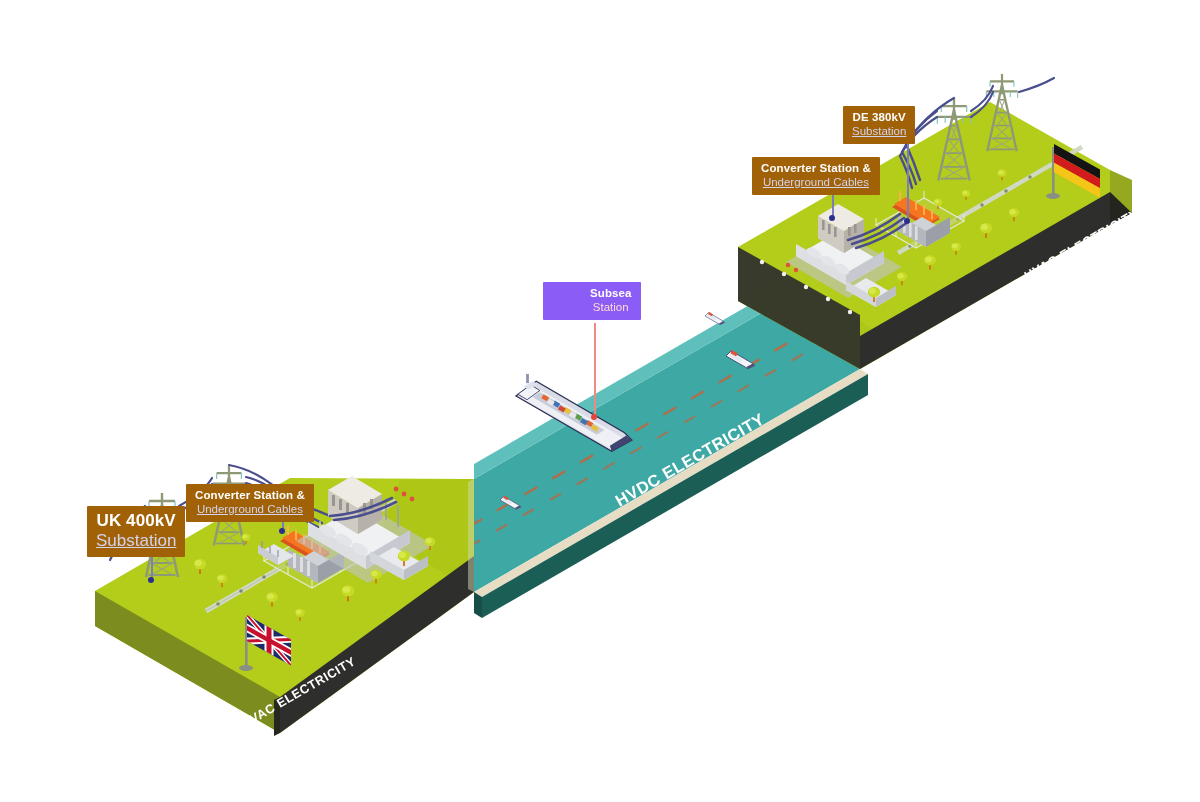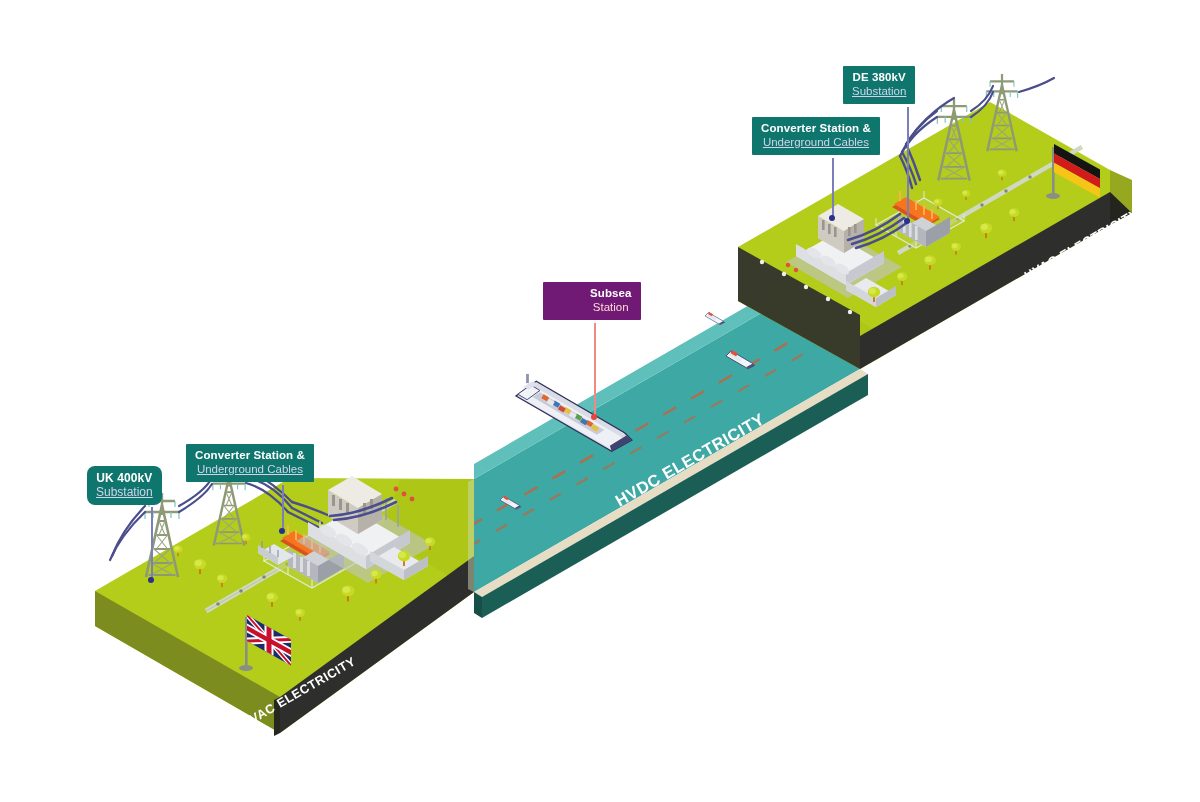--- a/index.html
+++ b/index.html
@@ -41,23 +41,23 @@
     display: block;
     font-weight: bold;
     color: #ffffff;
     letter-spacing: 0.1px;
   }
   .callout .l2 {
     display: block;
     color: #d9d9ef;
     font-weight: normal;
   }
-  .callout.blue { background: #0f766e; }
+  .callout.blue { background: #a16207; margin-top: 40px; }
   .callout.blue .l2 { color: #d2d3ec; text-decoration: underline; }
-  .callout.red  { background: #701a75; padding-left: 47px; }
+  .callout.red  { background: #8b5cf6; padding-left: 47px; }
   .callout.red .l2 { color: #ffd9d5; }
 
   .leader {
     position: absolute;
     z-index: 30;
   }
   .leader.blue { background: #7b7fb9; }
   .leader.red  { background: #f08a82; }
   .dot {
     position: absolute;
@@ -506,21 +506,21 @@
         <use href="#tree" transform="translate(1014,216) scale(0.85)"></use>
         <use href="#tree" transform="translate(938,205) scale(0.7)"></use>
         <use href="#tree" transform="translate(1002,176) scale(0.72)"></use>
         <use href="#tree" transform="translate(966,196) scale(0.66)"></use>
       </g>
     </g>
   </svg>
 
   <div class="leader blue" style="left:151px; top:507px; width:1.6px; height:73px;"></div>
   <div class="dot blue" style="left:148px; top:577px;"></div>
-  <div class="callout blue" style="left:87px; top:466px; font-size:12px;border-radius:8px;">
+  <div class="callout blue" style="left:87px; top:466px; font-size:17px;">
     <span class="l1">UK 400kV</span>
     <span class="l2">Substation</span>
   </div>
 
   <div class="leader blue" style="left:282px; top:485px; width:1.6px; height:46px;"></div>
   <div class="dot blue" style="left:279px; top:528px;"></div>
   <div class="callout blue" style="left:186px; top:444px; font-size:11.5px;">
     <span class="l1">Converter Station &amp;</span>
     <span class="l2">Underground Cables</span>
   </div>

